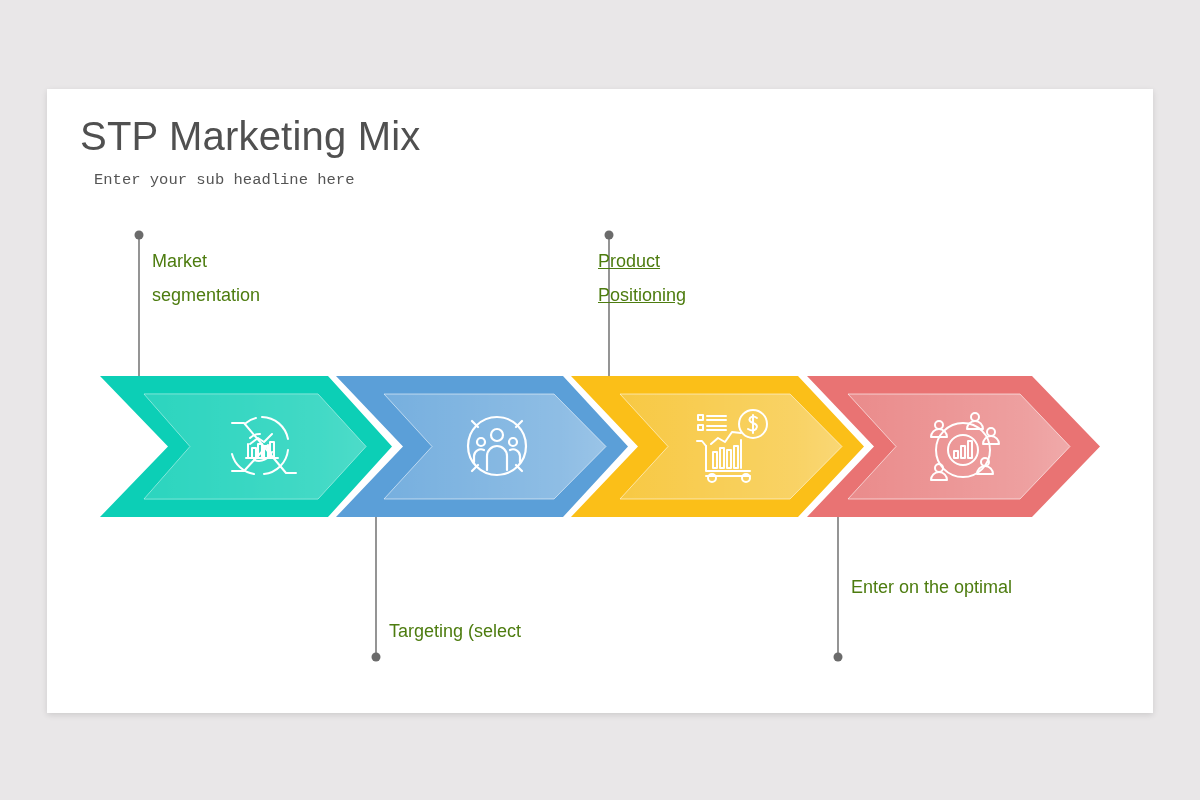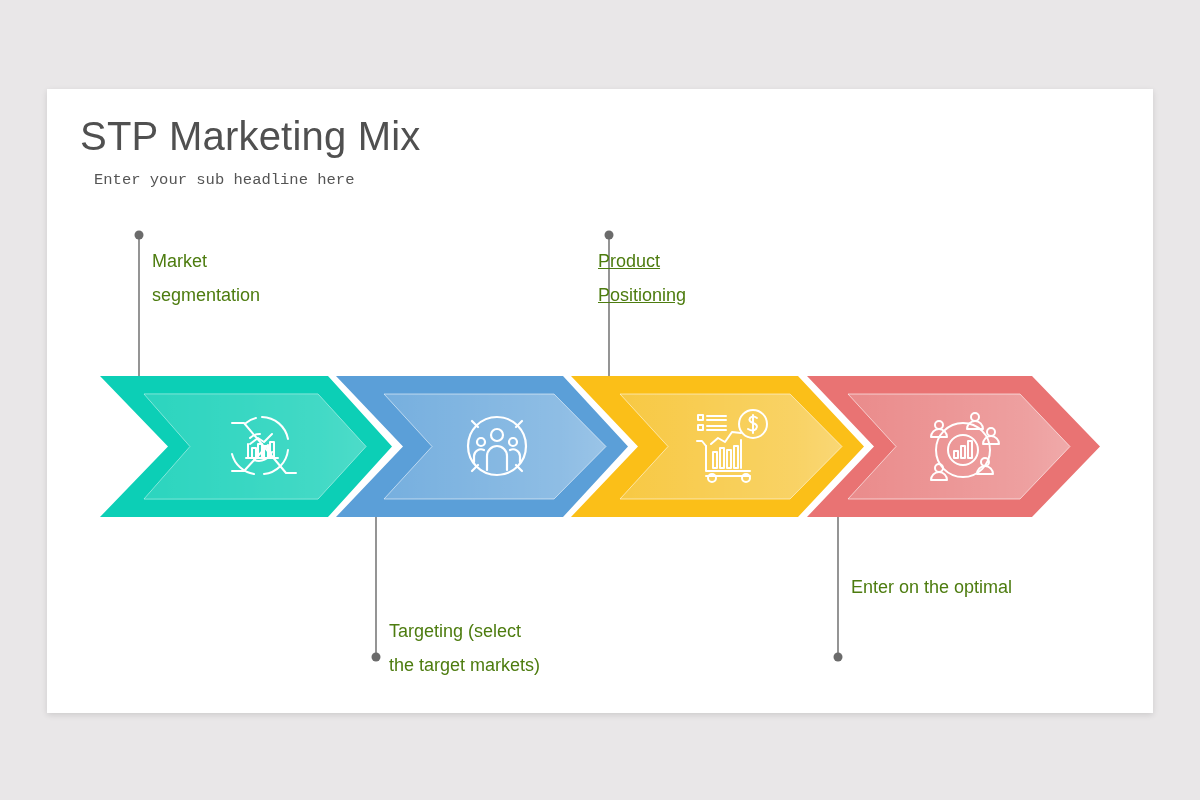--- a/index.html
+++ b/index.html
@@ -176,21 +176,20 @@
     <circle cx="838" cy="657" r="4.5" fill="#6b6b6b"></circle>
   </g>
 </svg>
 
 <div class="callout-text" style="left:152px; top:244px;">
   <span>Market</span>
   <span>segmentation</span>
 </div>
 <div class="callout-text" style="left:389px; top:570px;margin-top:44px;">
   <span>Targeting (select</span>
-  <span>the target markets)</span>
 </div>
 <div class="callout-text" style="left:598px; top:244px;text-decoration:underline;">
   <span>Product</span>
   <span>Positioning</span>
 </div>
 <div class="callout-text" style="left:851px; top:570px;">
   <span>Enter on the optimal</span>
 </div>
 
 </body></html>

